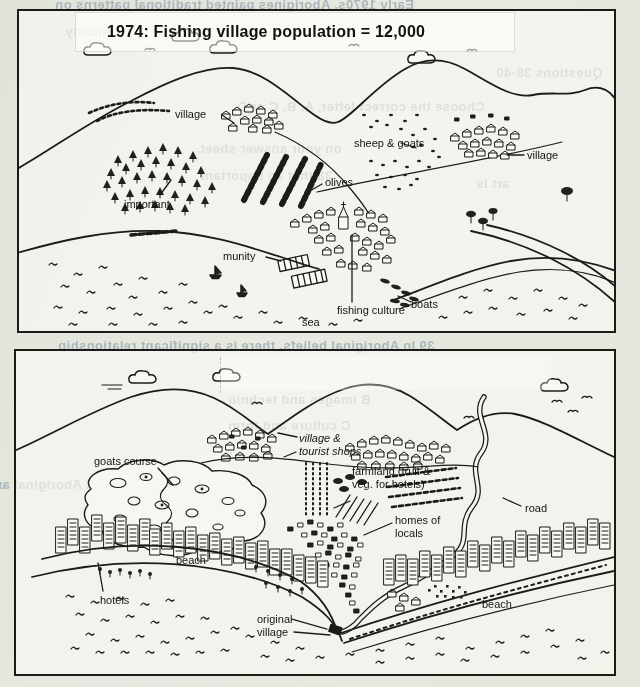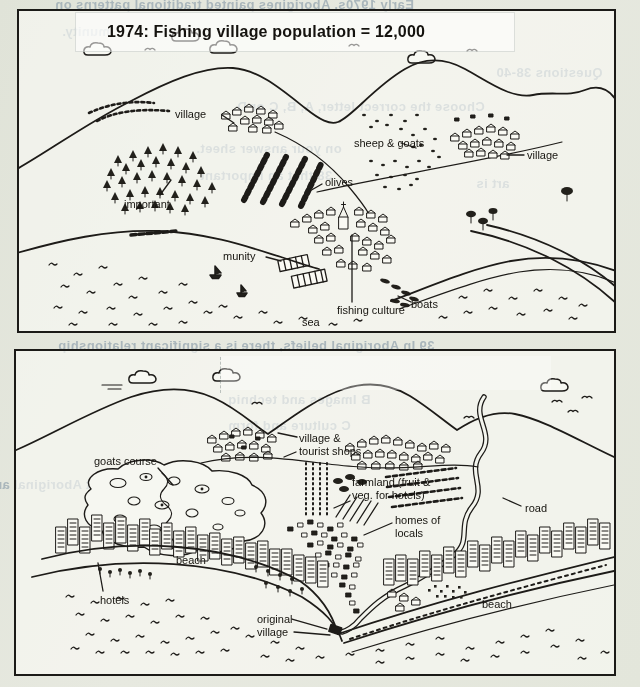--- a/index.html
+++ b/index.html
@@ -654,23 +654,23 @@
           <path d="M334,150 L318,157"></path>
           <path d="M376,172 L348,184"></path>
           <path d="M505,155 L487,147"></path>
           <path d="M87,240 L82,212"></path>
           <path d="M276,268 L311,278 M278,281 L314,284"></path>
         </g>
       </g>
     </svg>
 
     <div class="lbl" style="left:78px; top:104px;">goats course</div>
-    <div class="lbl" style="left:283px; top:81px;">village &amp;
+    <div class="lbl" style="left:283px; top:81px;font-style:italic;">village &amp;
 tourist shops</div>
-    <div class="lbl" style="left:336px; top:114px;margin-top:11px;">farmland (fruit &amp;
+    <div class="lbl" style="left:336px; top:114px;">farmland (fruit &amp;
 veg. for hotels)</div>
     <div class="lbl" style="left:379px; top:163px;">homes of
 locals</div>
     <div class="lbl" style="left:509px; top:151px;">road</div>
     <div class="lbl" style="left:84px; top:243px;">hotels</div>
     <div class="lbl" style="left:160px; top:203px;">beach</div>
     <div class="lbl" style="left:229px; top:262px;margin-left:12px;">original
 village</div>
     <div class="lbl" style="left:466px; top:247px;">beach</div>
   </div>

